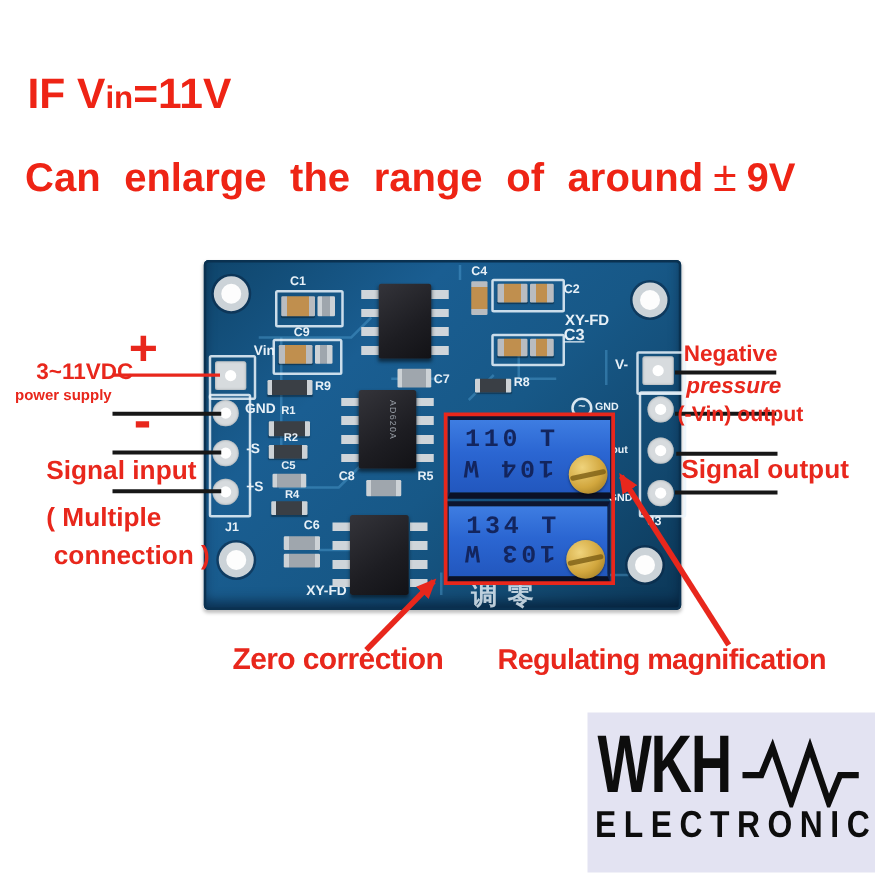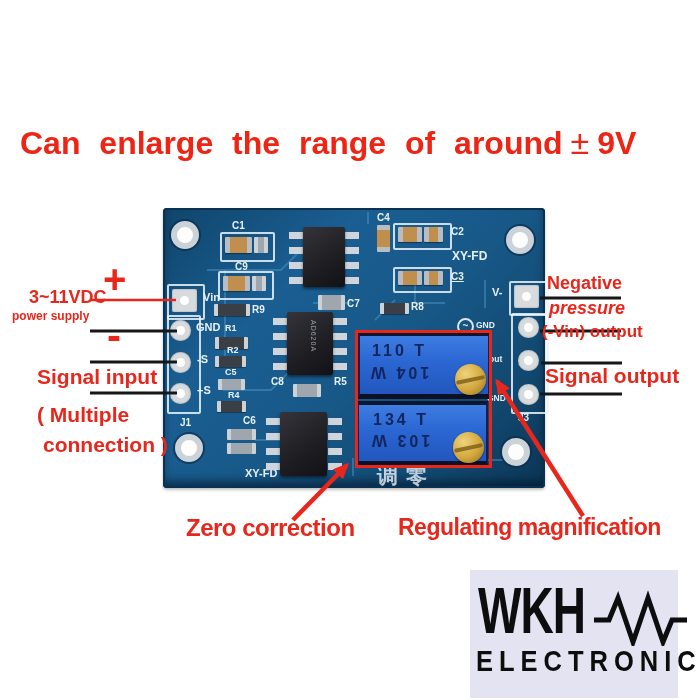--- a/index.html
+++ b/index.html
@@ -32,46 +32,47 @@
   .smd{background:linear-gradient(90deg,#cdd2d6 0 4px,#3a3f45 4px calc(100% - 4px),#cdd2d6 calc(100% - 4px));
        border-radius:1px;box-shadow:0 1px 1px rgba(0,0,0,.35);}
   .smdw{background:linear-gradient(90deg,#cdd2d6 0 4px,#9fa6ad 4px calc(100% - 4px),#cdd2d6 calc(100% - 4px));
        border-radius:1px;}
   .ic{background:linear-gradient(145deg,#34343a,#1d1d22 60%,#121216);border-radius:2px;
       box-shadow:0 2px 3px rgba(0,0,0,.5);}
   .pins{background:repeating-linear-gradient(to bottom,#cfd5da 0 7px,rgba(0,0,0,0) 7px 15px);}
   .iclbl{color:#9aa0a8;font-size:7px;letter-spacing:1px;transform:rotate(90deg);transform-origin:left top;white-space:nowrap;}
   .trim{background:linear-gradient(180deg,#3e7de2 0%,#2b66d2 45%,#2257be 100%);
         border:2px solid #0e2250;border-top:4px solid #0d1630;border-bottom:5px solid #0b1126;box-sizing:border-box;}
-  .tmtxt{color:#13255e;font-family:Liberation Sans, sans-serif;font-weight:700;
-         font-size:16px;line-height:1;white-space:nowrap;}
+  .tmtxt{color:#13255e;font-family:Liberation Mono, monospace;font-weight:700;
+         font-size:20px;line-height:1;white-space:nowrap;}
   .tmrot{display:inline-block;transform:rotate(180deg);}
   .screw{border-radius:50%;background:radial-gradient(circle at 35% 32%,#efd37c,#d2a73e 55%,#99751f 95%);
          box-shadow:0 1px 2px rgba(0,0,0,.5);}
   .slot{position:absolute;left:4%;top:46%;width:92%;height:4px;background:#7c5e14;transform:rotate(-12deg);border-radius:2px;opacity:.8;}
   .cjk{color:rgba(238,246,252,.92);font-weight:700;white-space:nowrap;}
   .circ-icon{width:17px;height:17px;border:2px solid rgba(238,246,252,.9);border-radius:50%;box-sizing:border-box;
              color:rgba(238,246,252,.9);font-size:10px;line-height:12px;text-align:center;font-weight:700;}
   
   .ann{white-space:nowrap;line-height:1.05;font-weight:600;color:#e8271c;}
   .redbox{left:355px;top:330px;width:137px;height:138px;border:3px solid #e8271c;box-sizing:border-box;z-index:4;}
   .overlay{left:0;top:0;z-index:5;pointer-events:none;}
   .anntxt{z-index:6;}
   
-  .logo{left:470px;top:570px;width:208px;height:128px;background:#e3e3f2;}
+  .logo{left:470px;top:570px;width:230px;height:128px;background:#e3e3f2;}
   .wkh{left:8px;top:8px;font-size:46px;font-weight:700;letter-spacing:-1px;color:#0d0d0d;
        transform:scaleY(1.42);transform-origin:left top;line-height:1;}
   .electronic{left:6px;top:76px;font-size:25.5px;font-weight:700;letter-spacing:6px;color:#0d0d0d;
        transform:scaleY(1.18);transform-origin:left top;line-height:1;}
 </style>
 </head>
 <body>
 
 <div class="stage">
 
+  <div class="abs t1"><span class="big">IF V</span><span class="small">in</span><span class="big">=11V</span></div>
   <div class="abs t2"><span>Can enlarge the range of around</span><span class="pm">±</span><span class="val">9V</span></div>
 
   <div class="abs pcb">
 
     <svg class="abs" style="left:0;top:0;" width="382" height="280" viewBox="0 0 382 280">
       <g stroke="rgba(90,170,220,.38)" stroke-width="2" fill="none">
         <path d="M44,62 H118 L134,46"></path>
           <path d="M62,62 V150"></path>
           <path d="M150,95 H188"></path>
         <path d="M252,70 V95 H282"></path>
@@ -97,21 +98,21 @@
     <div class="abs silk" style="left:4px;top:107px;width:30px;height:95px;"></div>
     <div class="abs padc" style="left:6.5px;top:111.5px;width:21px;height:21px;">
         <span class="in"></span>
       </div>
     <div class="abs padc" style="left:6.5px;top:143.5px;width:21px;height:21px;">
         <span class="in"></span>
       </div>
     <div class="abs padc" style="left:6.5px;top:174.5px;width:21px;height:21px;">
         <span class="in"></span>
       </div>
-    <div class="abs lbl" style="left:40px;top:84px;font-size:11px;text-align:right;">Vin</div>
+    <div class="abs lbl" style="left:40px;top:68px;font-size:11px;text-align:right;">Vin</div>
     <div class="abs lbl" style="left:33px;top:114px;font-size:11px;">GND</div>
     <div class="abs lbl" style="left:34px;top:146px;font-size:11px;">-S</div>
     <div class="abs lbl" style="left:34px;top:177px;font-size:11px;">+S</div>
     <div class="abs lbl" style="left:17px;top:210px;font-size:10px;">J1</div>
 
     <div class="abs silk" style="left:346px;top:73px;width:36px;height:31px;"></div>
     <div class="abs pads" style="left:351px;top:77px;width:25px;height:23px;">
         <span class="in"></span>
       </div>
     <div class="abs silk" style="left:348px;top:105px;width:34px;height:97px;"></div>
@@ -143,21 +144,21 @@
     <div class="abs smdw" style="left:89px;top:68px;width:14px;height:15px;"></div>
     <div class="abs lbl" style="left:214px;top:5px;font-size:10px;">C4</div>
     <div class="abs capv" style="left:214px;top:17px;width:13px;height:27px;"></div>
     <div class="abs silk" style="left:230px;top:15px;width:55px;height:23px;"></div>
     <div class="abs cap" style="left:235px;top:19px;width:24px;height:15px;"></div>
     <div class="abs cap" style="left:261px;top:19px;width:19px;height:15px;"></div>
     <div class="abs lbl" style="left:288px;top:19px;font-size:10px;">C2</div>
     <div class="abs silk" style="left:230px;top:59px;width:55px;height:22px;"></div>
     <div class="abs cap" style="left:235px;top:63px;width:24px;height:14px;"></div>
     <div class="abs cap" style="left:261px;top:63px;width:19px;height:14px;"></div>
-    <div class="abs lbl" style="left:288px;top:64px;font-size:10px;text-decoration:underline;">C3</div>
+    <div class="abs lbl" style="left:288px;top:53px;font-size:13px;text-decoration:underline;">C3</div>
 
     <div class="abs smd" style="left:51px;top:96px;width:36px;height:12px;"></div>
     <div class="abs lbl" style="left:89px;top:97px;font-size:10px;">R9</div>
     <div class="abs lbl" style="left:62px;top:116px;font-size:9px;">R1</div>
     <div class="abs smd" style="left:52px;top:129px;width:33px;height:12px;"></div>
     <div class="abs lbl" style="left:64px;top:138px;font-size:9px;">R2</div>
     <div class="abs smd" style="left:52px;top:148px;width:31px;height:11px;"></div>
     <div class="abs lbl" style="left:62px;top:160px;font-size:9px;">C5</div>
     <div class="abs smdw" style="left:55px;top:171px;width:27px;height:11px;"></div>
     <div class="abs lbl" style="left:65px;top:183px;font-size:9px;">R4</div>

